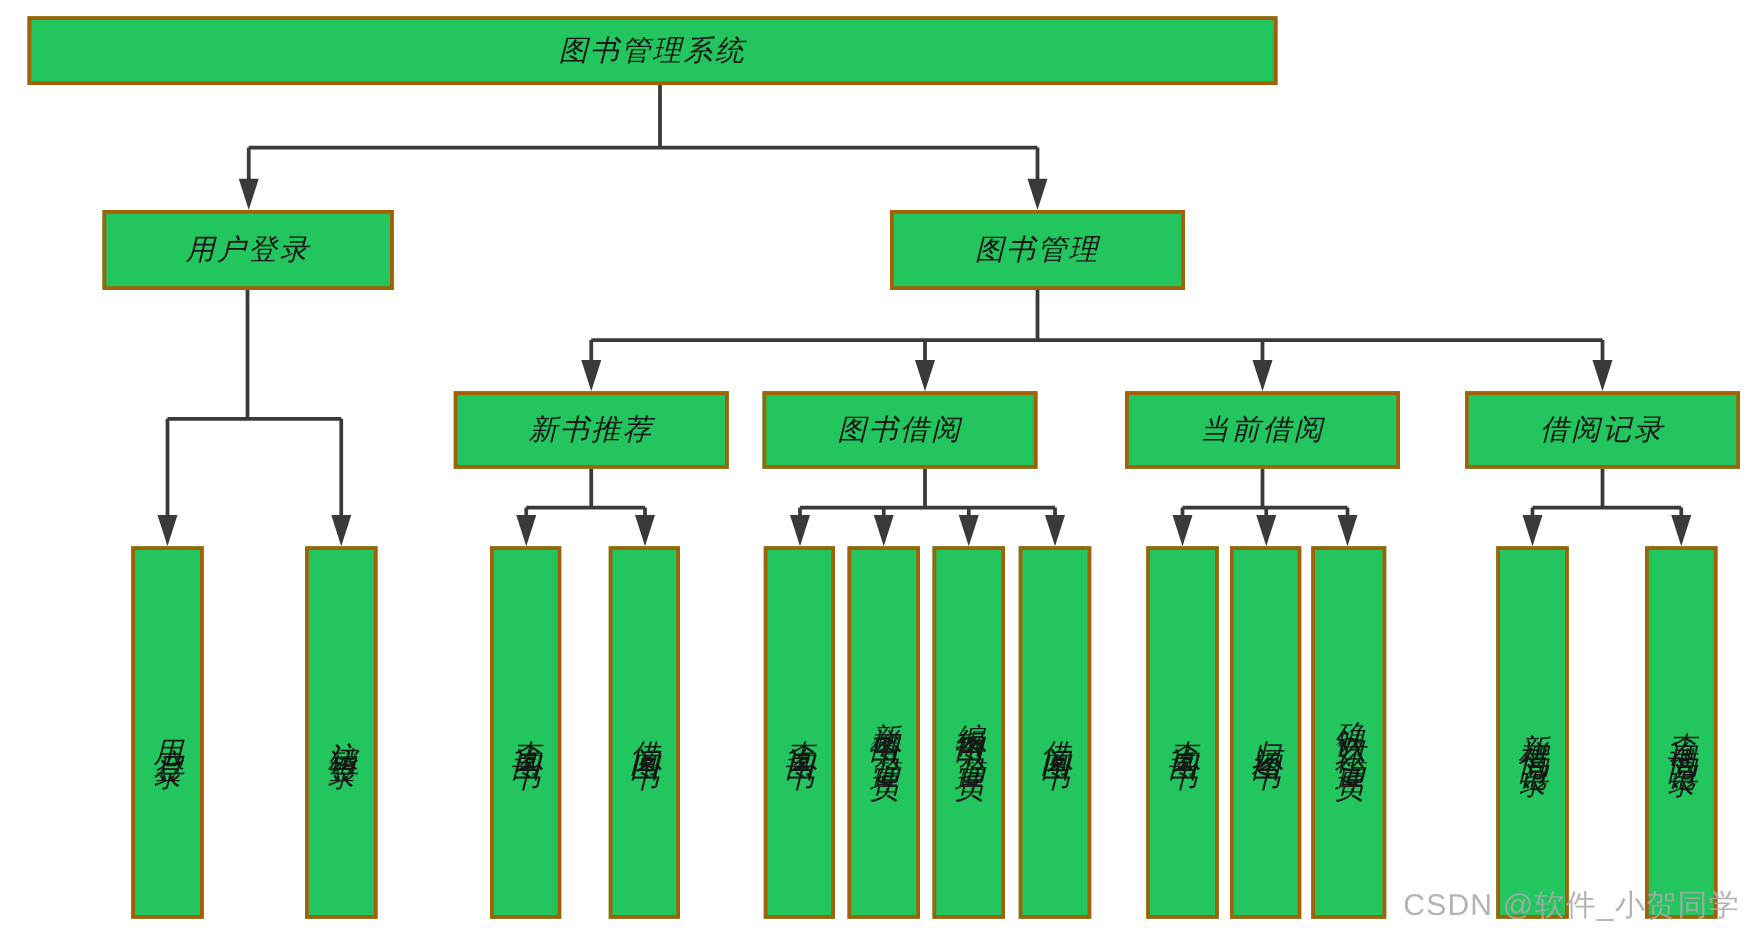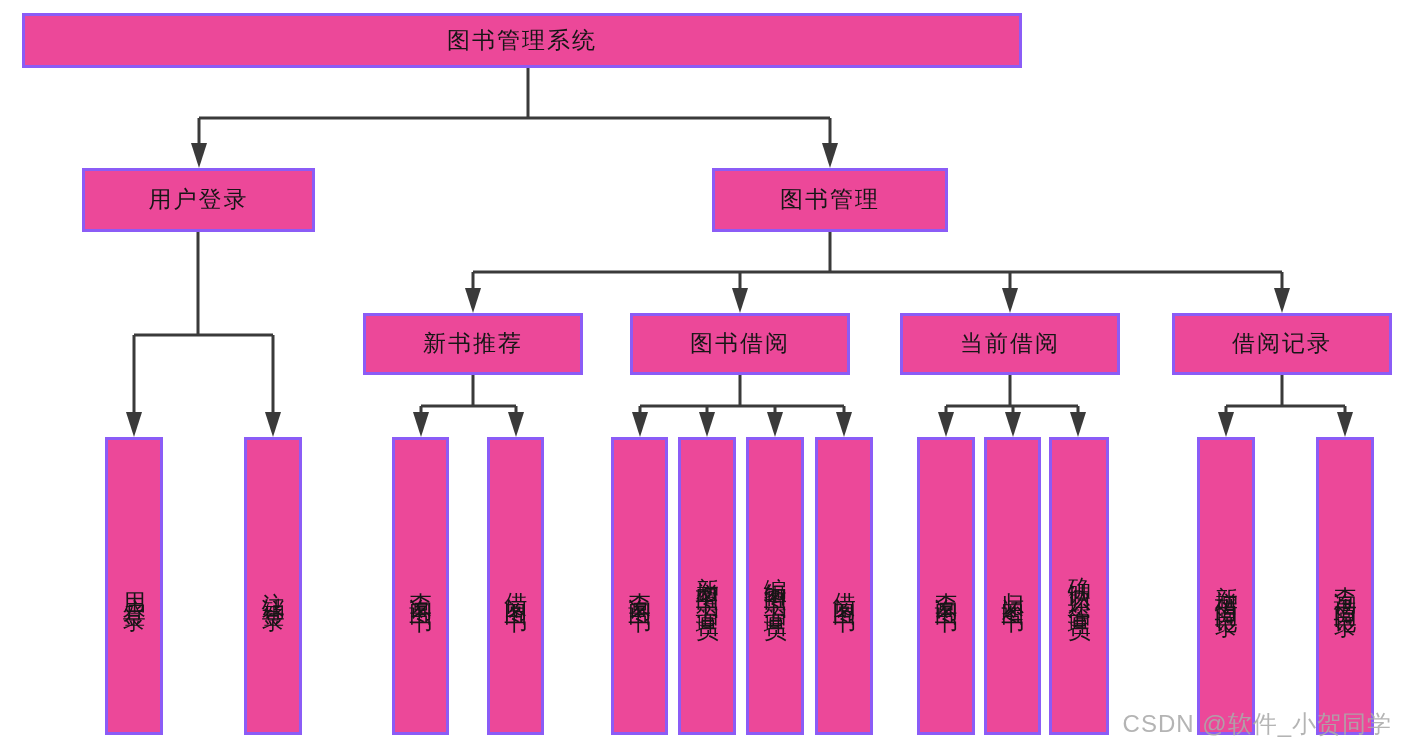--- a/index.html
+++ b/index.html
@@ -18,30 +18,31 @@
   .connectors {
     position: absolute;
     left: 0;
     top: 0;
     width: 1405px;
     height: 747px;
   }
   .box {
     position: absolute;
     box-sizing: border-box;
-    border: 3px solid #8b5cf6;
-    background: #ec4899;
+    border: 3px solid #a16207;
+    background: #22c55e;
     display: flex;
     align-items: center;
     justify-content: center;
     color: #161616;
     font-size: 23px;
     letter-spacing: 2px;
     text-align: center;
     line-height: 1.2;
+    font-style: italic;
   }
   .vbox {
     width: 58px;
     height: 298px;
   }
   .vbox .vtext {
     writing-mode: vertical-rl;
     text-orientation: mixed;
     letter-spacing: 6px;
     font-size: 23px;
@@ -103,21 +104,21 @@
       <polygon points="1337,412 1353,412 1345,437"></polygon>
     </g>
   </svg>
 
   <div class="box" style="left:22px; top:13px; width:1000px; height:55px;">图书管理系统</div>
 
   <div class="box" style="left:82px; top:168px; width:233px; height:64px;">用户登录</div>
   <div class="box" style="left:712px; top:168px; width:236px; height:64px;">图书管理</div>
 
   <div class="box" style="left:363px; top:313px; width:220px; height:62px;">新书推荐</div>
-  <div class="box" style="left:630px; top:313px; width:220px; height:62px;">图书借阅</div>
+  <div class="box" style="left:610px; top:313px; width:220px; height:62px;">图书借阅</div>
   <div class="box" style="left:1172px; top:313px; width:220px; height:62px;">借阅记录</div>
   <div class="box" style="left:900px; top:313px; width:220px; height:62px;">当前借阅</div>
 
   <div class="box vbox" style="left:105px; top:437px;">
     <span class="vtext">用户登录</span>
   </div>
   <div class="box vbox" style="left:244px; top:437px;">
     <span class="vtext">注销登录</span>
   </div>
 

